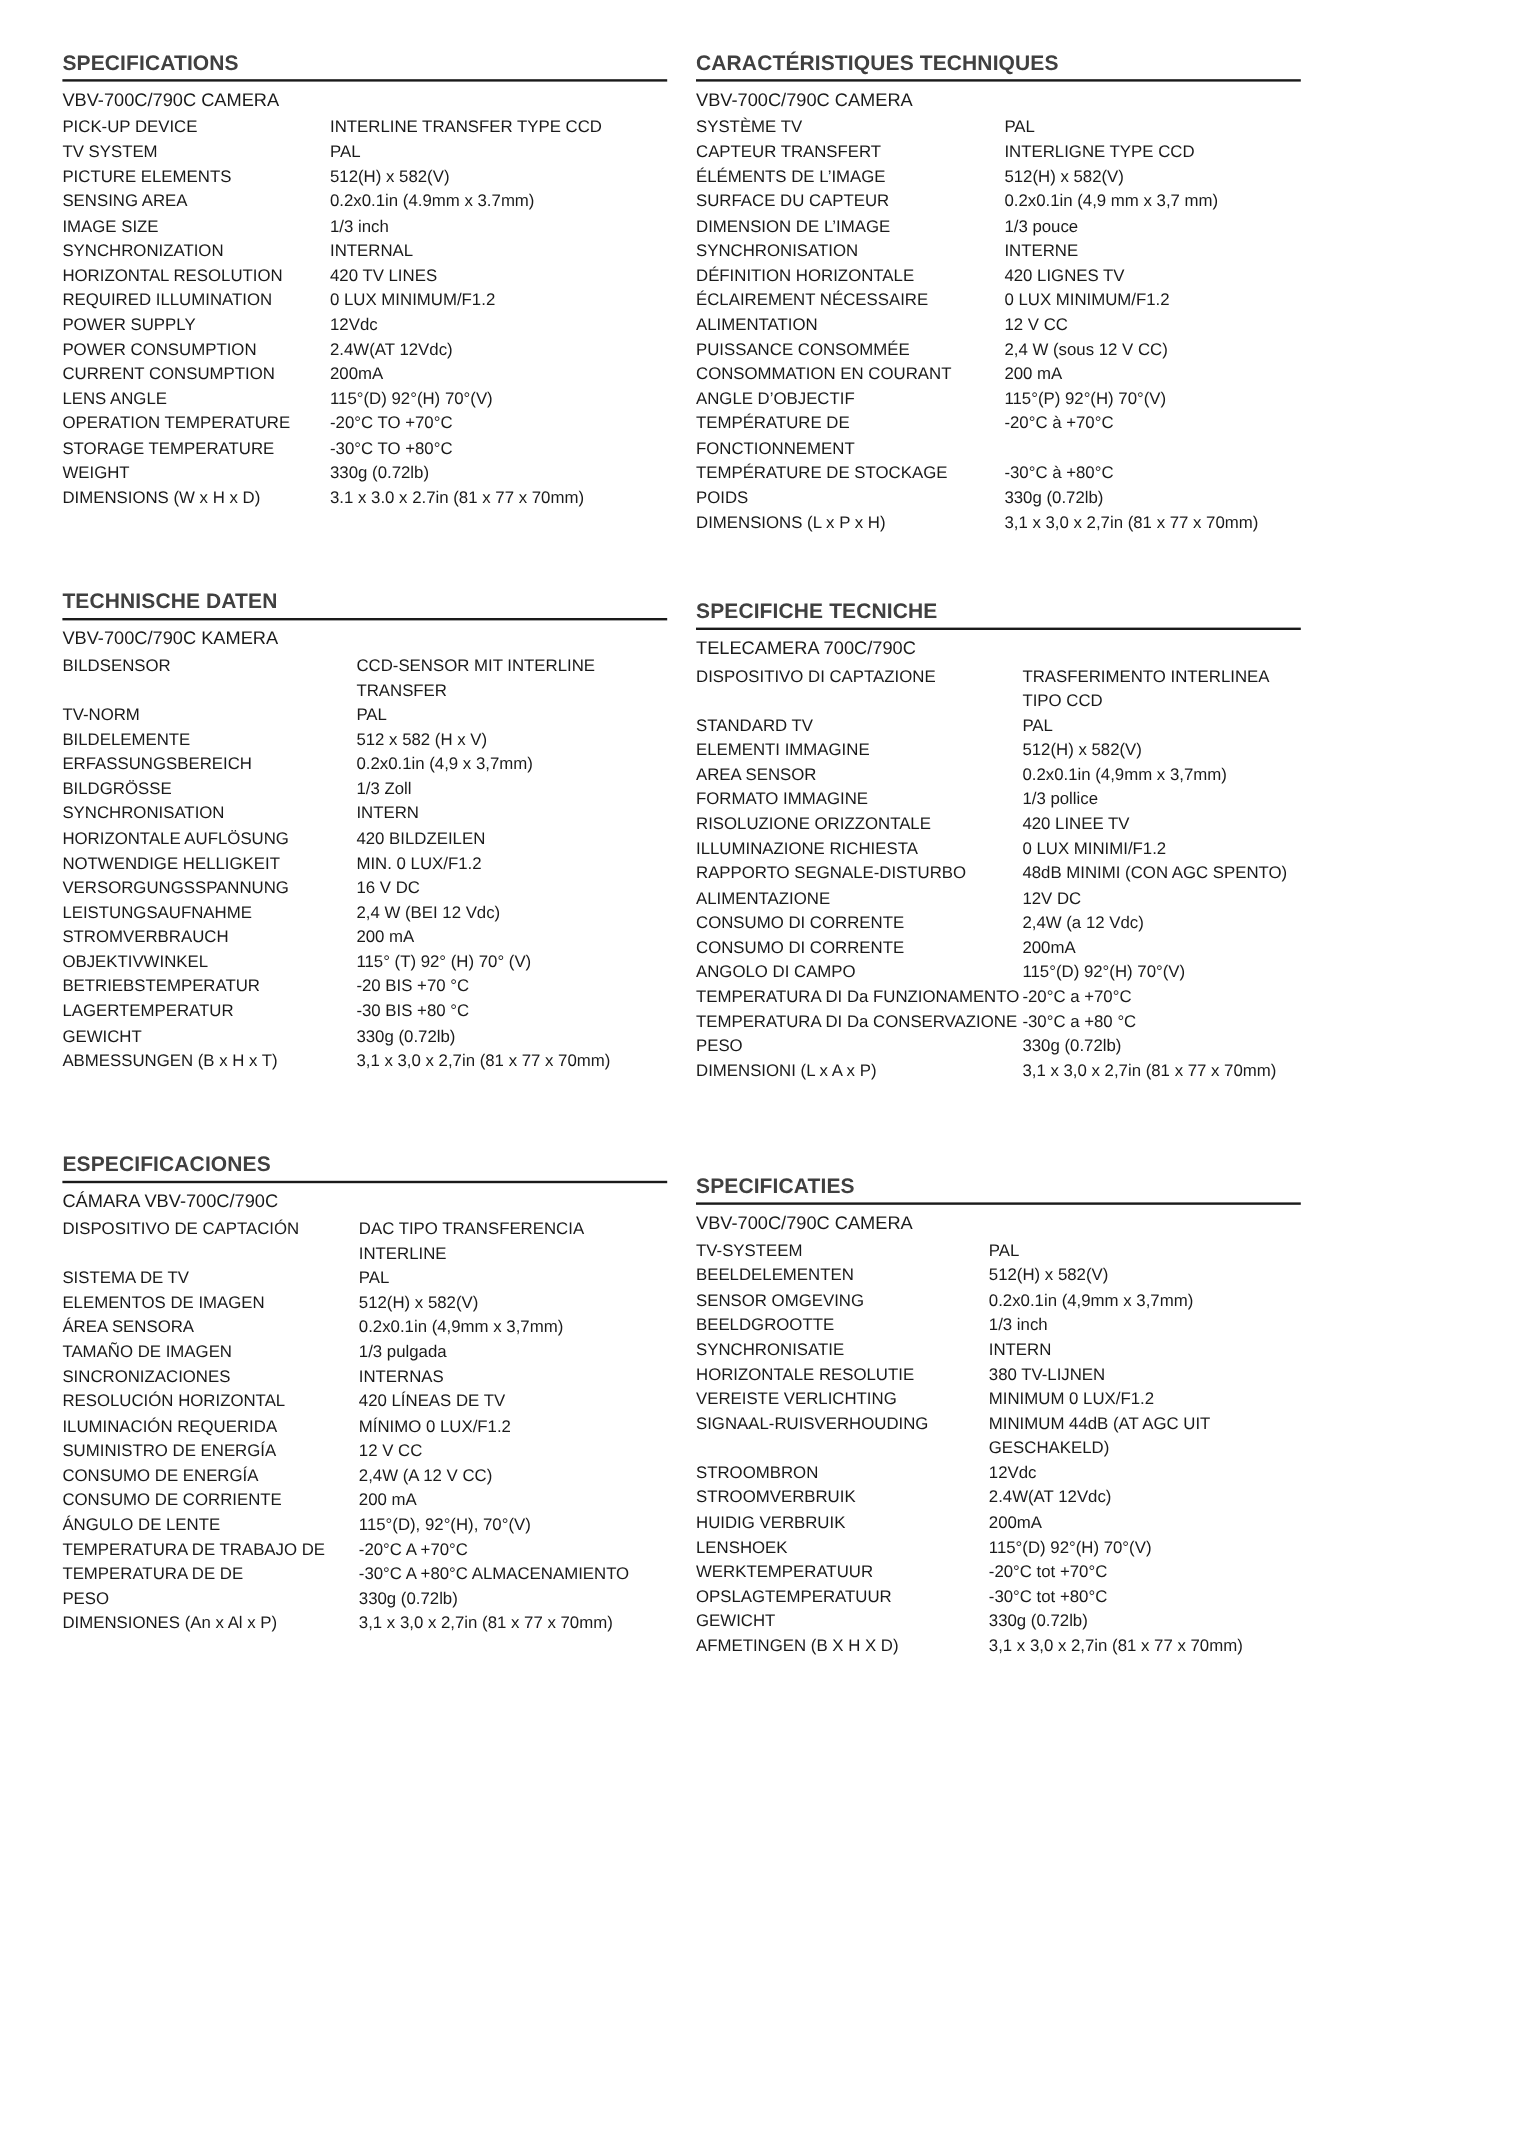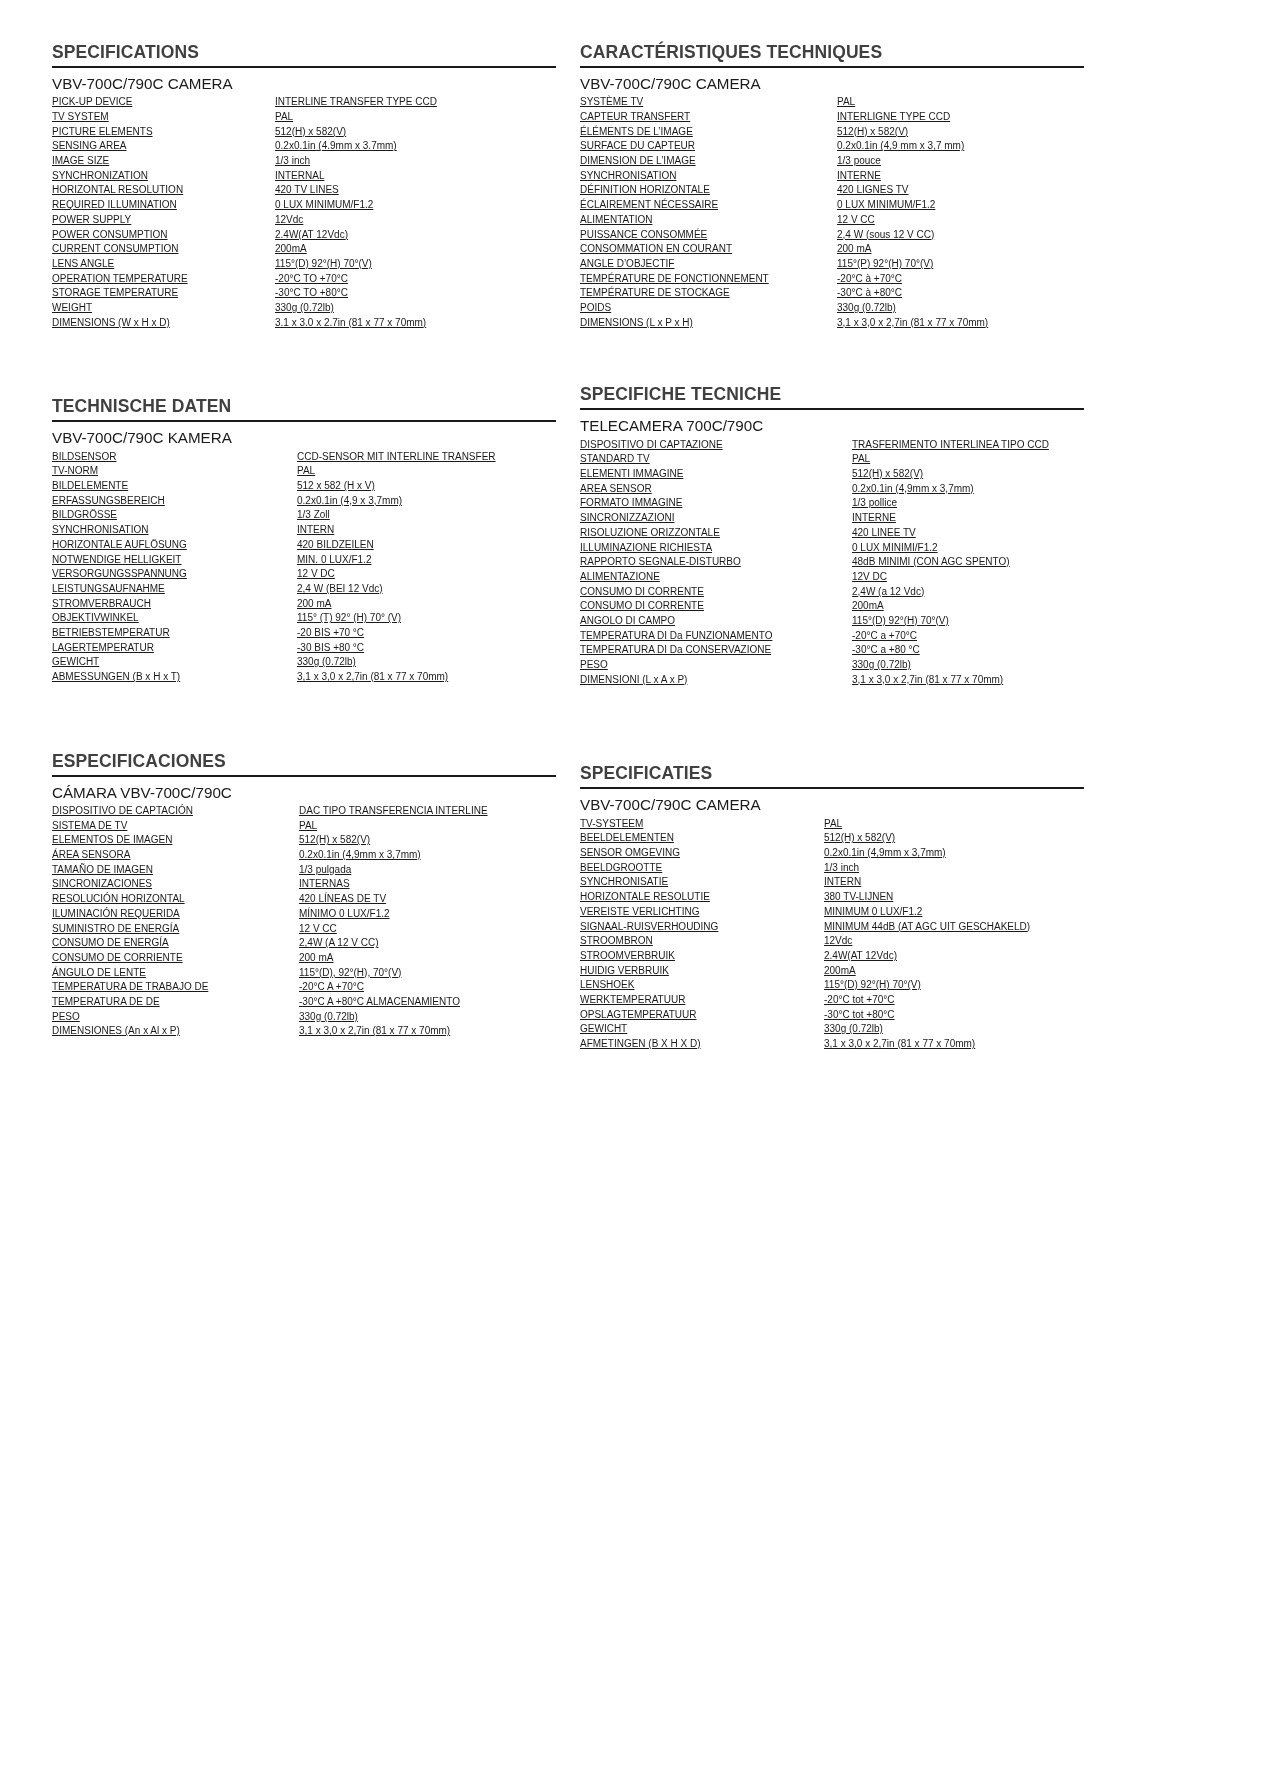--- a/index.html
+++ b/index.html
@@ -43,23 +43,22 @@
   }
   .model {
     font-size: 15.2px;
     line-height: 1.47;
     padding-top: 1px;
     white-space: nowrap;
   }
   table.spec {
     border-collapse: collapse;
     width: 100%;
-    font-size: 10px;
+    font-size: 14px;
     line-height: 1.47;
-    text-decoration: underline;
   }
   table.spec td {
     vertical-align: top;
     padding: 0;
     border: none;
   }
   td.lbl { white-space: normal; padding-right: 8px; }
   td.val { white-space: normal; }
   .gap-lg { height: 66px; }
   .gap-md { height: 54px; }
@@ -180,21 +179,21 @@
             <tr>
               <td class="lbl" style="width: 245px;">HORIZONTALE AUFLÖSUNG</td>
               <td class="val">420 BILDZEILEN</td>
             </tr>
             <tr>
               <td class="lbl" style="width: 245px;">NOTWENDIGE HELLIGKEIT</td>
               <td class="val">MIN. 0 LUX/F1.2</td>
             </tr>
             <tr>
               <td class="lbl" style="width: 245px;">VERSORGUNGSSPANNUNG</td>
-              <td class="val">12 V DC</td>
+              <td class="val">16 V DC</td>
             </tr>
             <tr>
               <td class="lbl" style="width: 245px;">LEISTUNGSAUFNAHME</td>
               <td class="val">2,4 W (BEI 12 Vdc)</td>
             </tr>
             <tr>
               <td class="lbl" style="width: 245px;">STROMVERBRAUCH</td>
               <td class="val">200 mA</td>
             </tr>
             <tr>
@@ -395,24 +394,20 @@
             </tr>
             <tr>
               <td class="lbl" style="width: 272px;">AREA SENSOR</td>
               <td class="val">0.2x0.1in (4,9mm x 3,7mm)</td>
             </tr>
             <tr>
               <td class="lbl" style="width: 272px;">FORMATO IMMAGINE</td>
               <td class="val">1/3 pollice</td>
             </tr>
             <tr>
-              <td class="lbl" style="width: 272px;">SINCRONIZZAZIONI</td>
-              <td class="val">INTERNE</td>
-            </tr>
-            <tr>
               <td class="lbl" style="width: 272px;">RISOLUZIONE ORIZZONTALE</td>
               <td class="val">420 LINEE TV</td>
             </tr>
             <tr>
               <td class="lbl" style="width: 272px;">ILLUMINAZIONE RICHIESTA</td>
               <td class="val">0 LUX MINIMI/F1.2</td>
             </tr>
             <tr>
               <td class="lbl" style="width: 272px;">RAPPORTO SEGNALE-DISTURBO</td>
               <td class="val">48dB MINIMI (CON AGC SPENTO)</td>

